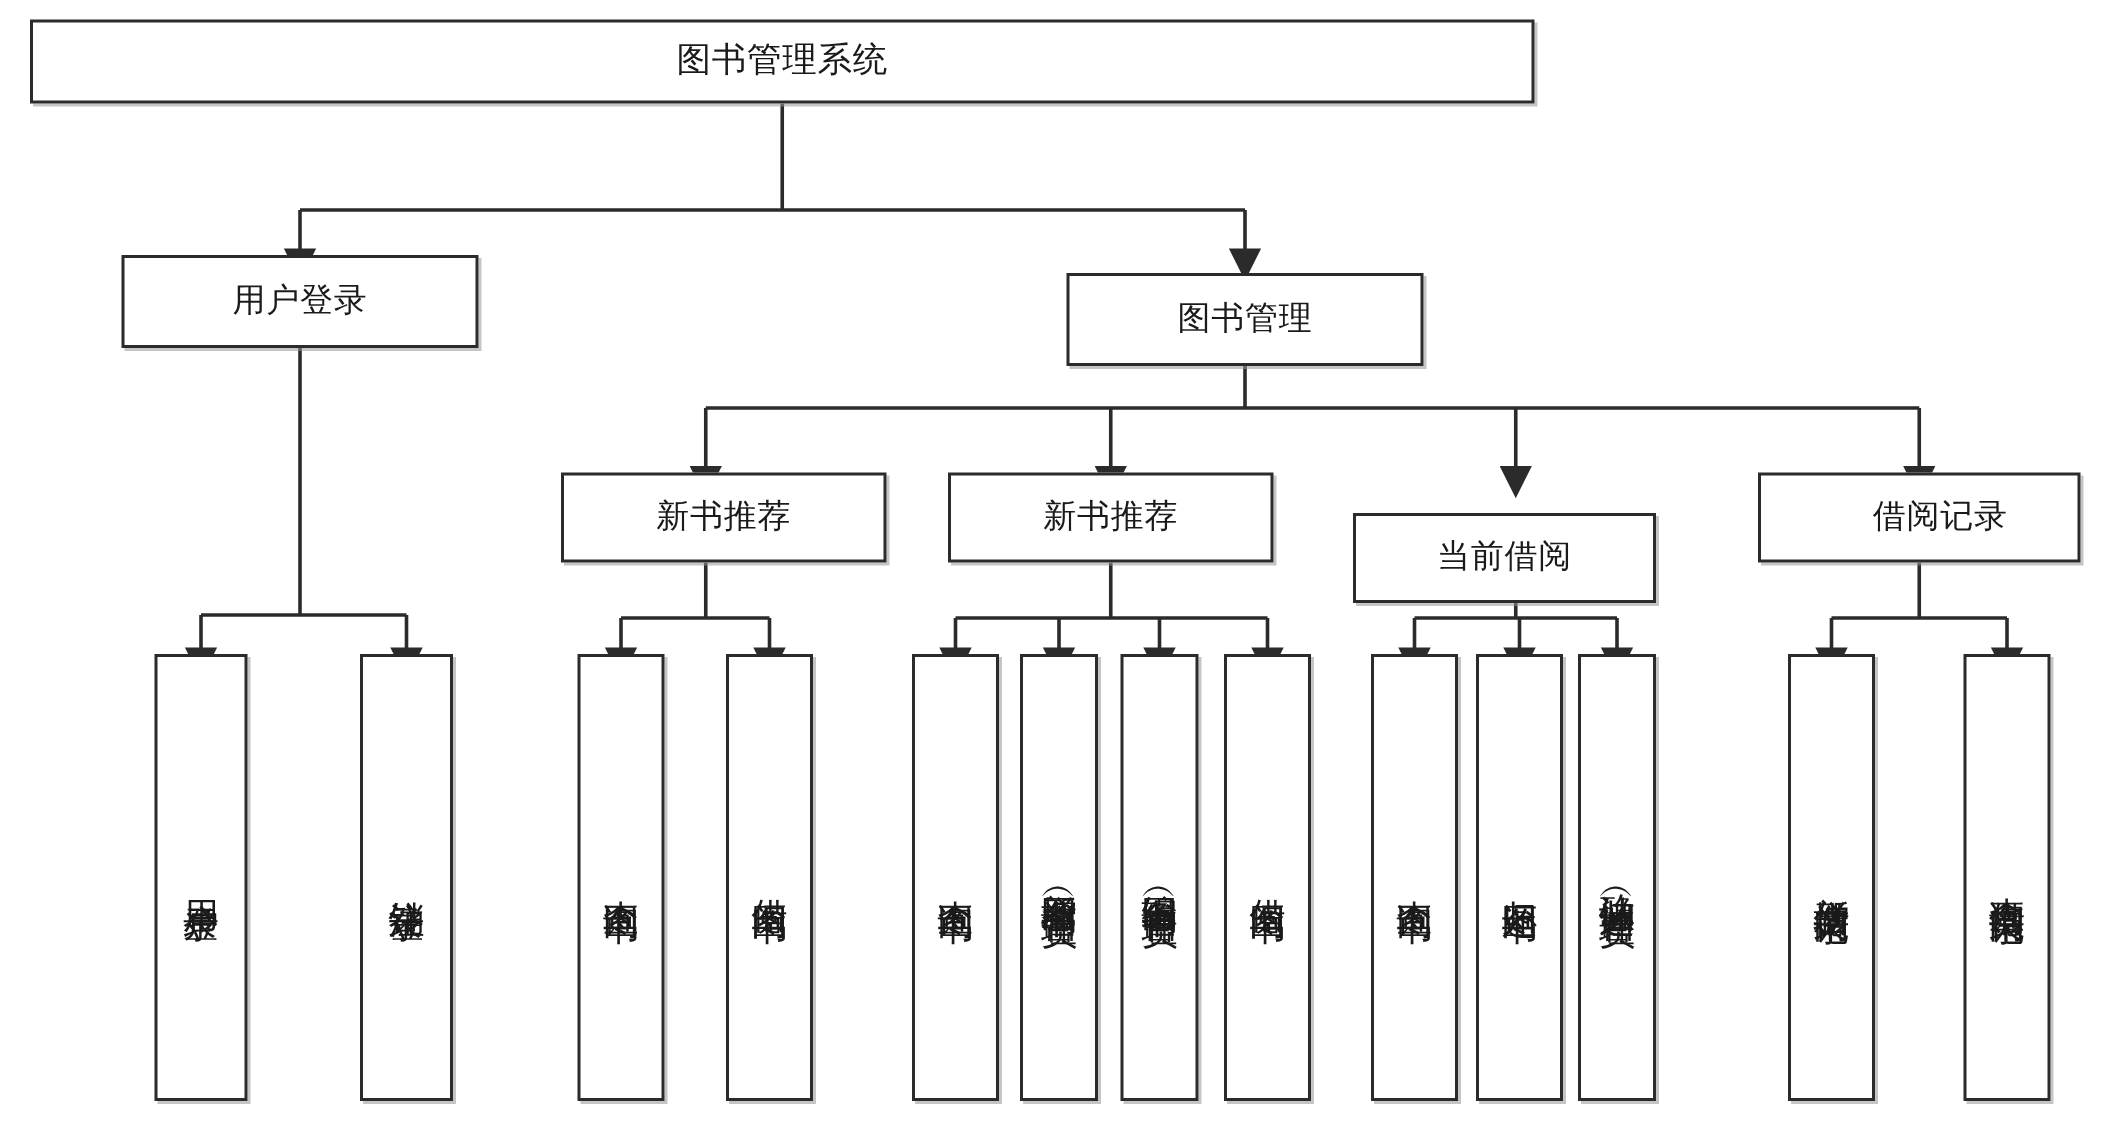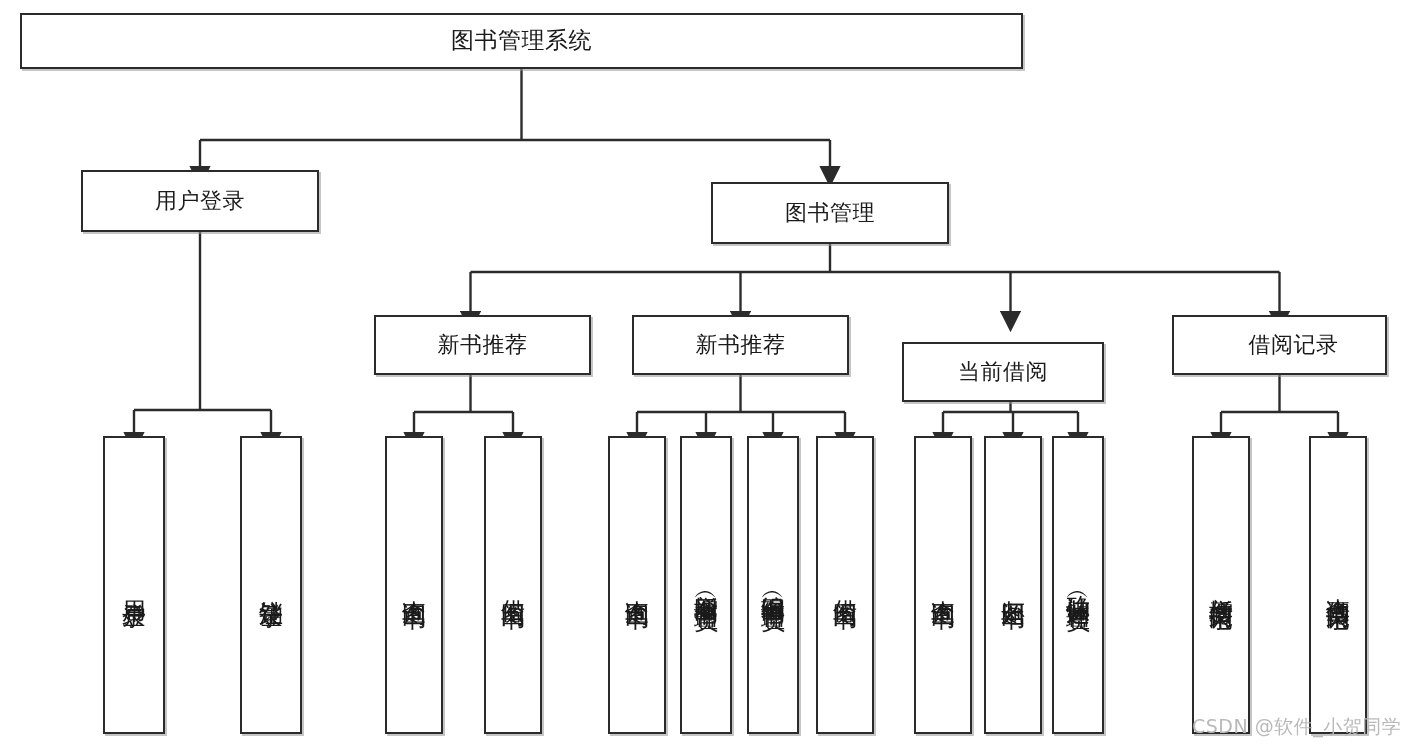--- a/index.html
+++ b/index.html
@@ -179,15 +179,14 @@
         <span class="label">确认归还（管理员）</span>
       </div>
       <div class="node vert" style="left: 1192px; top: 436px; width: 58px; height: 298px;">
         <span class="label">新增借阅记录</span>
       </div>
       <div class="node vert" style="left: 1309px; top: 436px; width: 58px; height: 298px;">
         <span class="label">查询借阅记录</span>
       </div>
     </div>
 
-  <div class="watermark" style="left:1192px; top:714px;">CSDN @软件_小贺同学</div>
 
 </div>
 
 </body></html>

